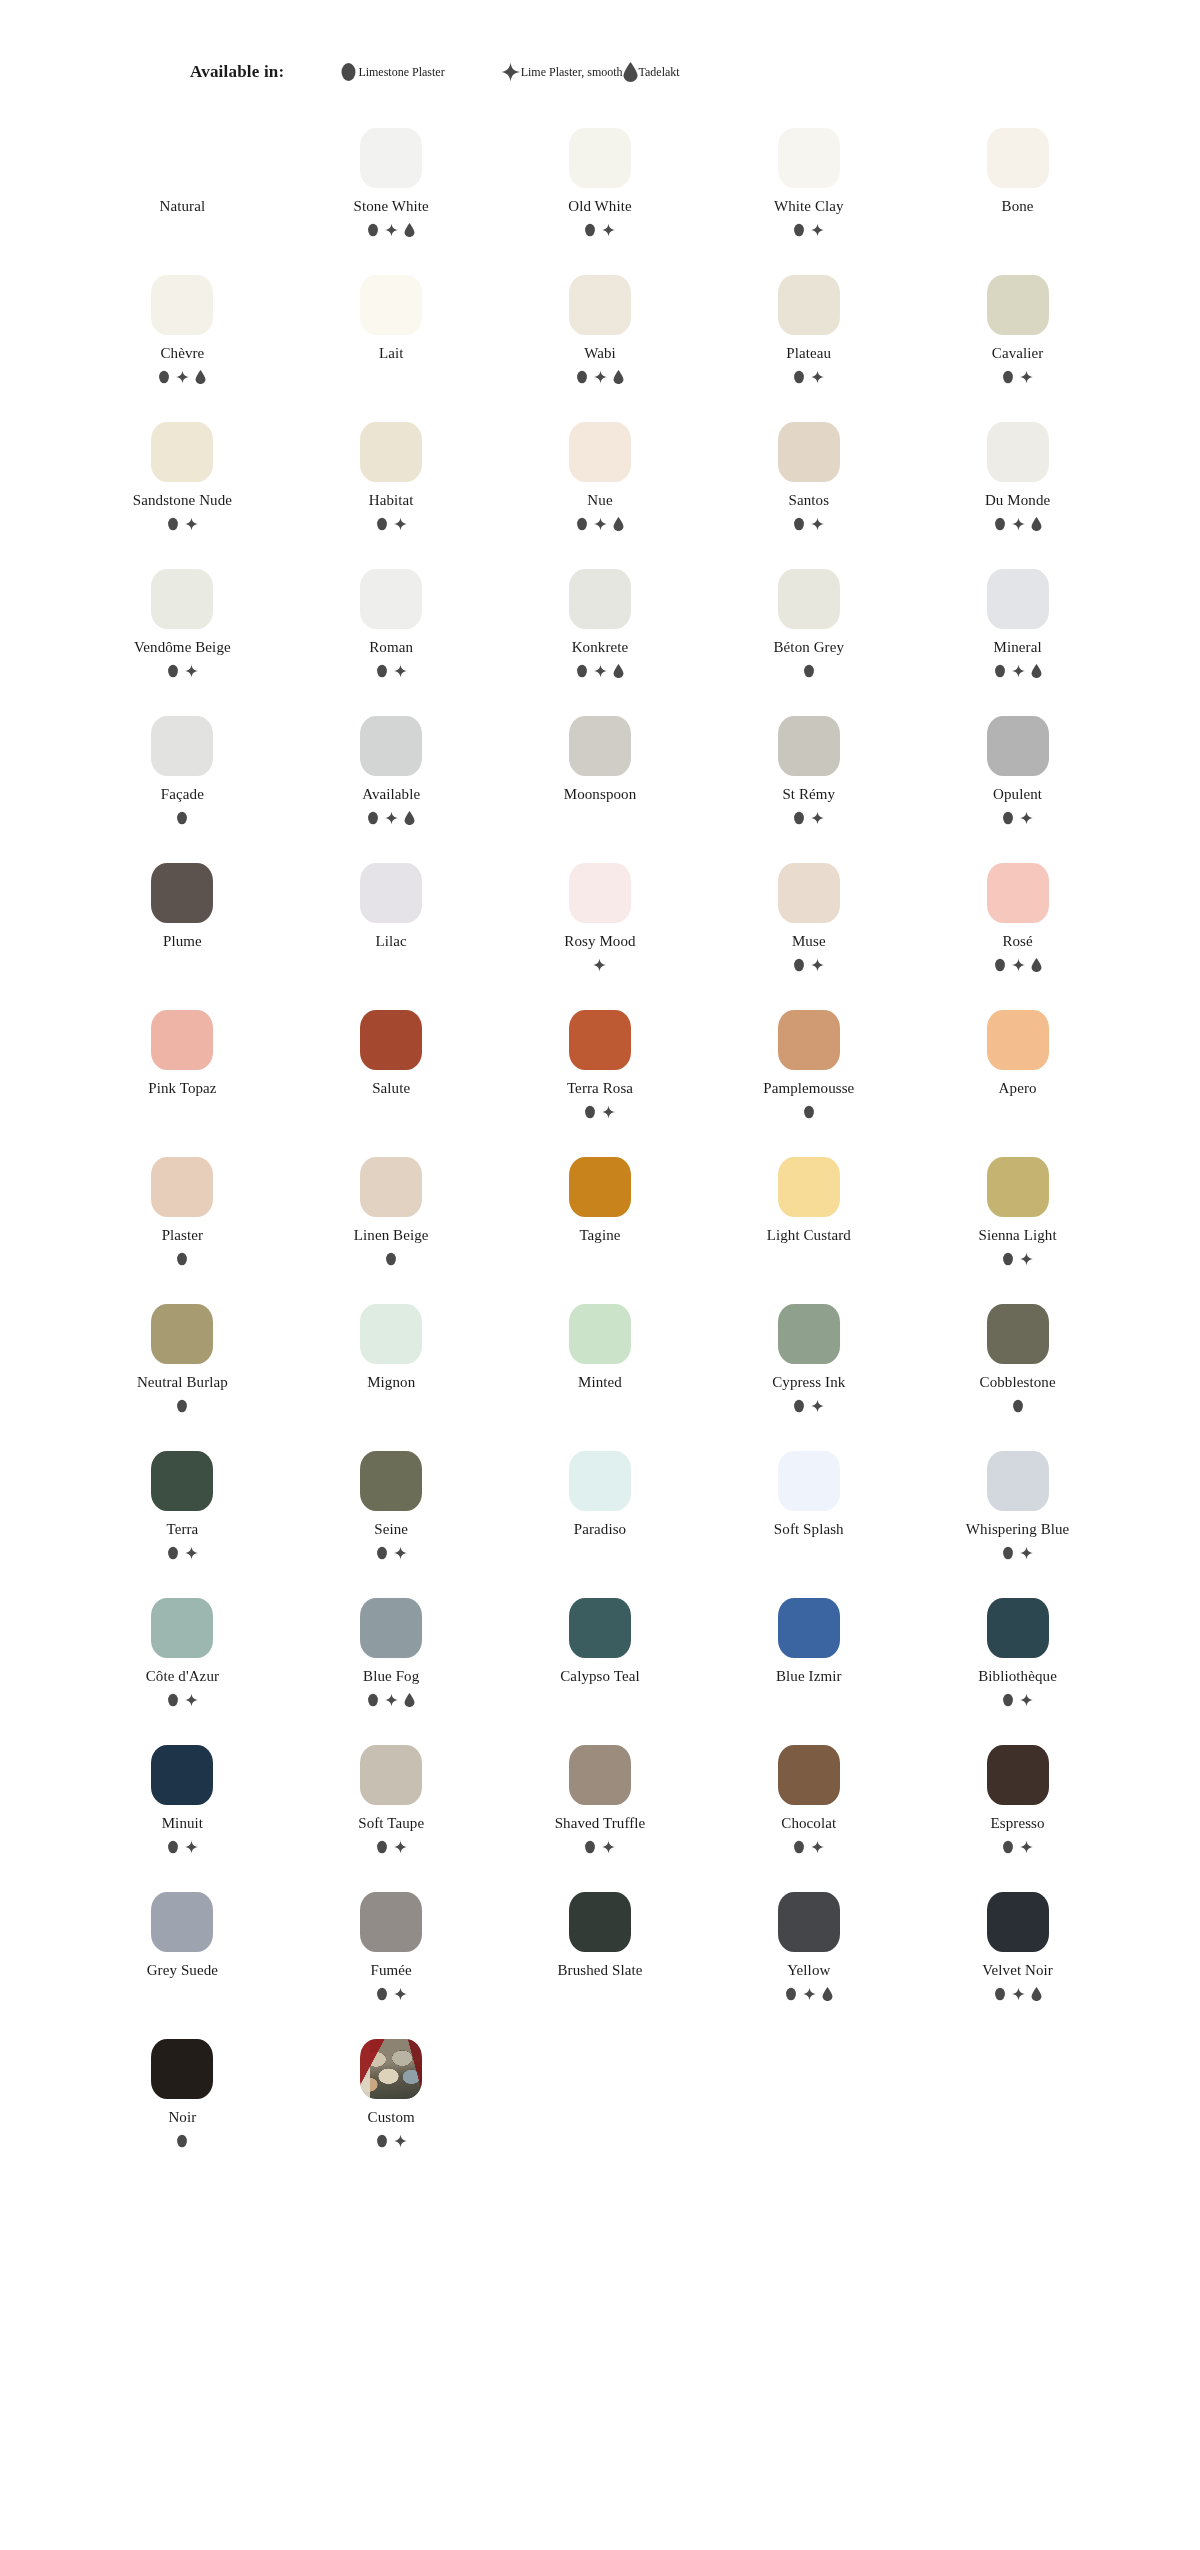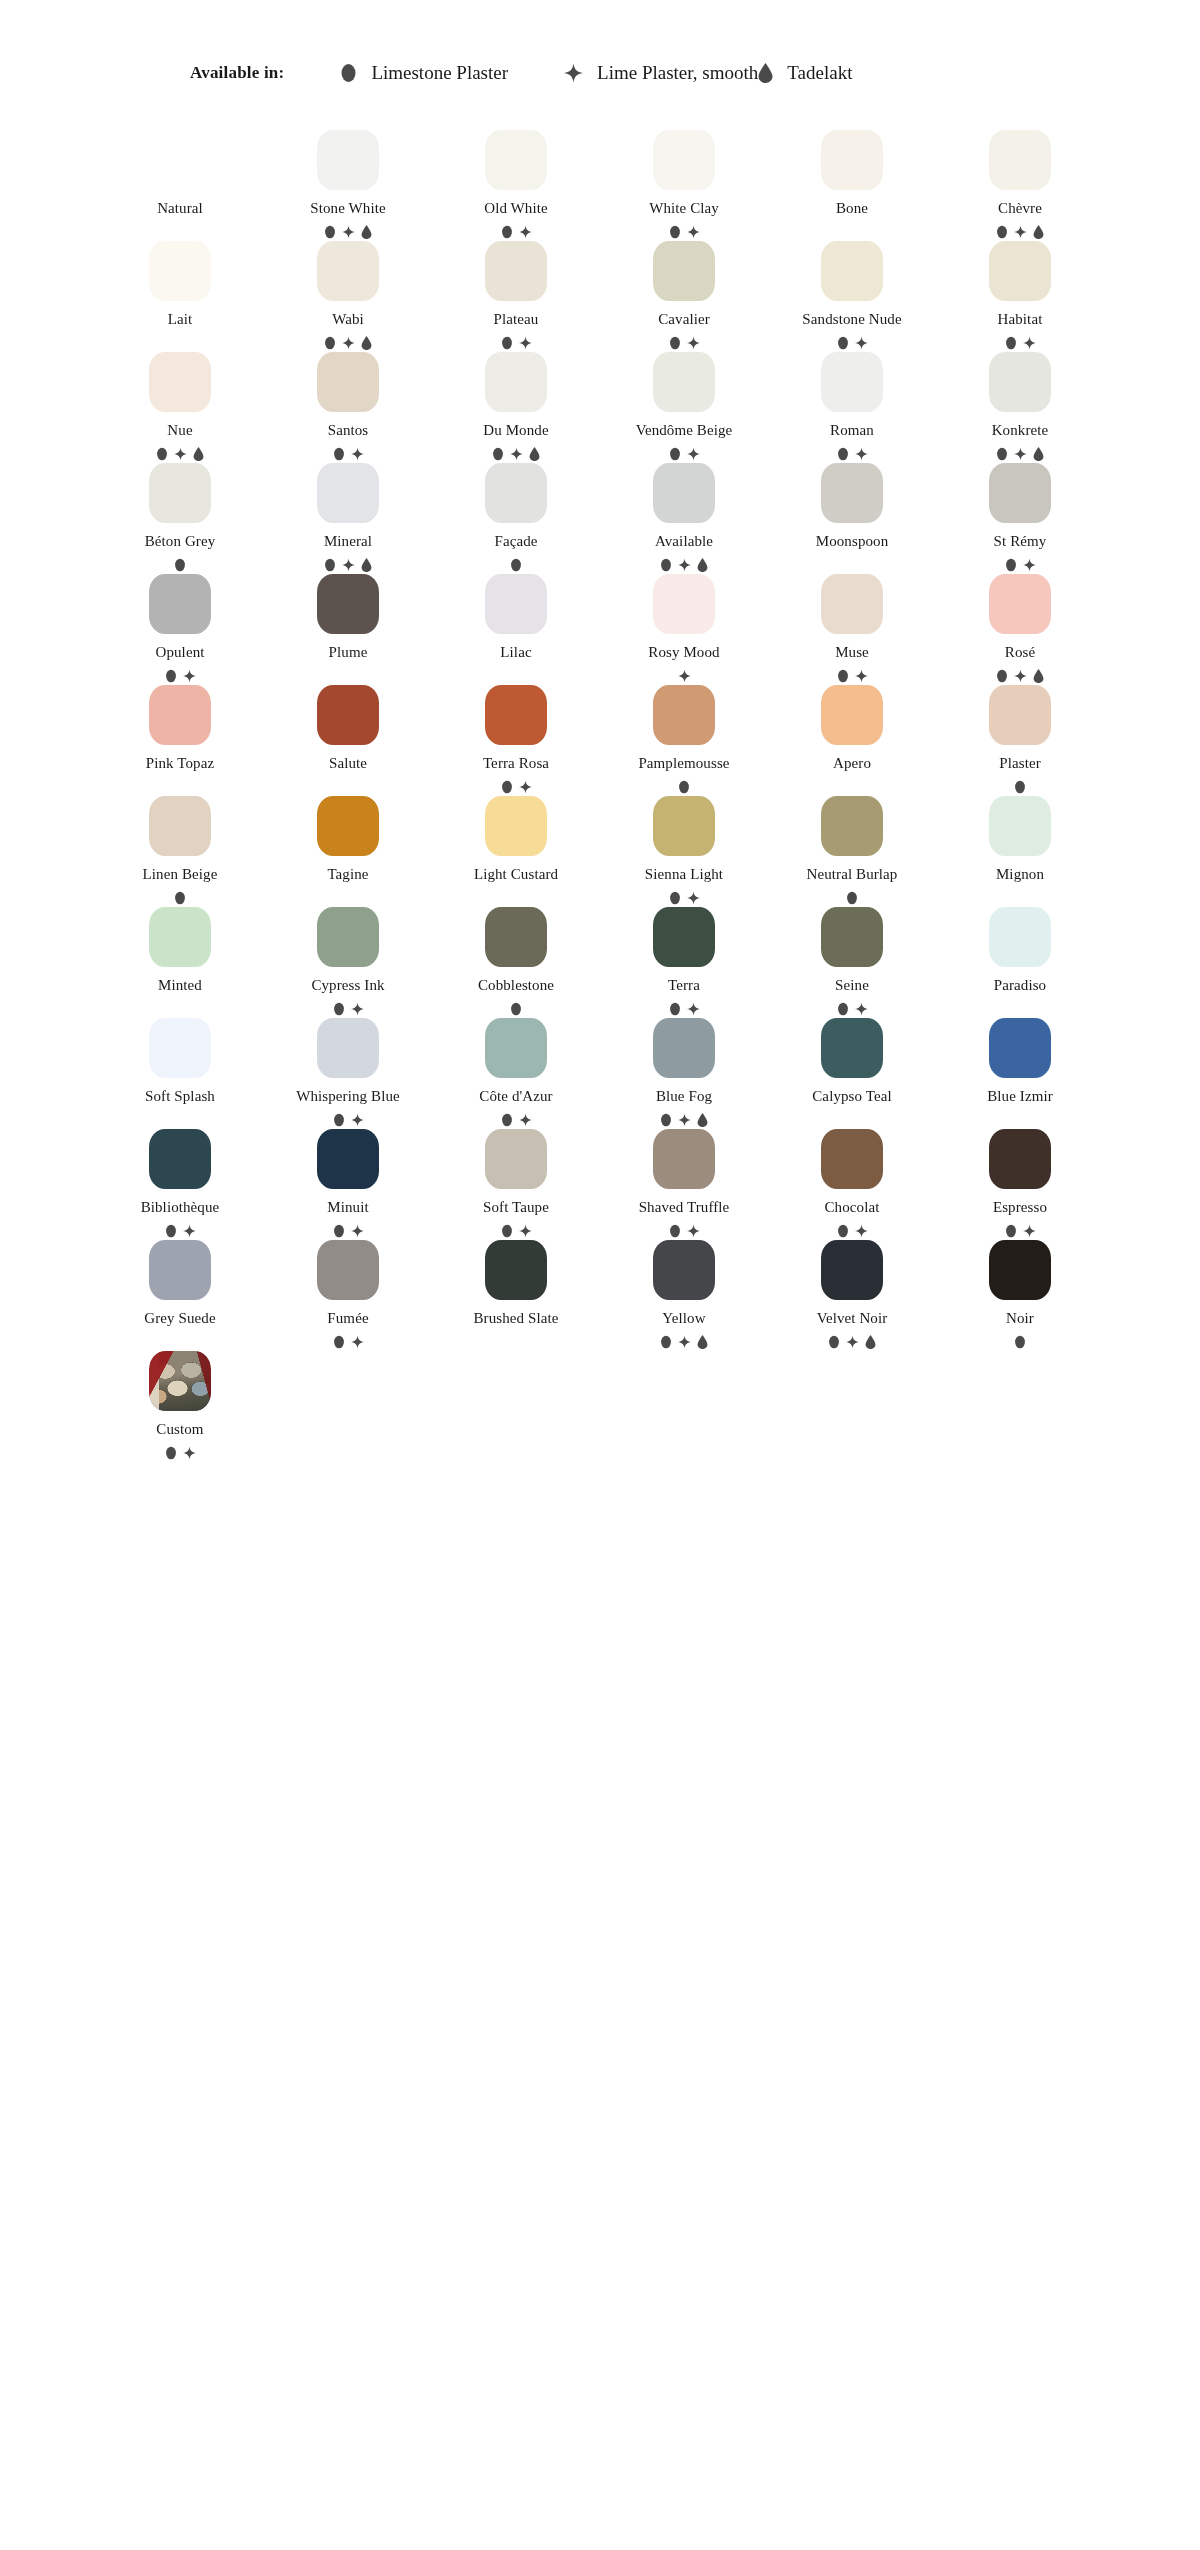--- a/index.html
+++ b/index.html
@@ -25,38 +25,39 @@
   }
   #legend .legend-title {
     font-size: 17px;
     font-weight: bold;
     letter-spacing: .2px;
     white-space: nowrap;
   }
   #legend .legend-entry {
     display: flex;
     align-items: center;
-    gap: 14px;
-    font-size: 19px;
+    gap: 1px;
+    font-size: 12px;
     white-space: nowrap;
     justify-content: space-between;
   }
   #legend .legend-entry:nth-of-type(1) { margin-left: 52px; }
   #legend .legend-entry:nth-of-type(2) { margin-left: 56px; }
   #legend .legend-entry:nth-of-type(3) { margin-left: 56px; }
   .finish-ico { display: inline-block; flex: 0 0 auto; line-height: 0; }
 
   
   #grid {
     margin: 44px 0 0 0;
     padding: 0 96px 0 96px;
     display: grid;
-    grid-template-columns: repeat(6, 1fr);
+    grid-template-columns: repeat(5, 1fr);
     row-gap: 0;
     column-gap: 0;
+    gap: 36px;
   }
   .cell {
     display: flex;
     flex-direction: column;
     align-items: center;
     justify-content: flex-start;
     height: 111px;
     padding-top: 0;
   }
   .swatch-wrap {

